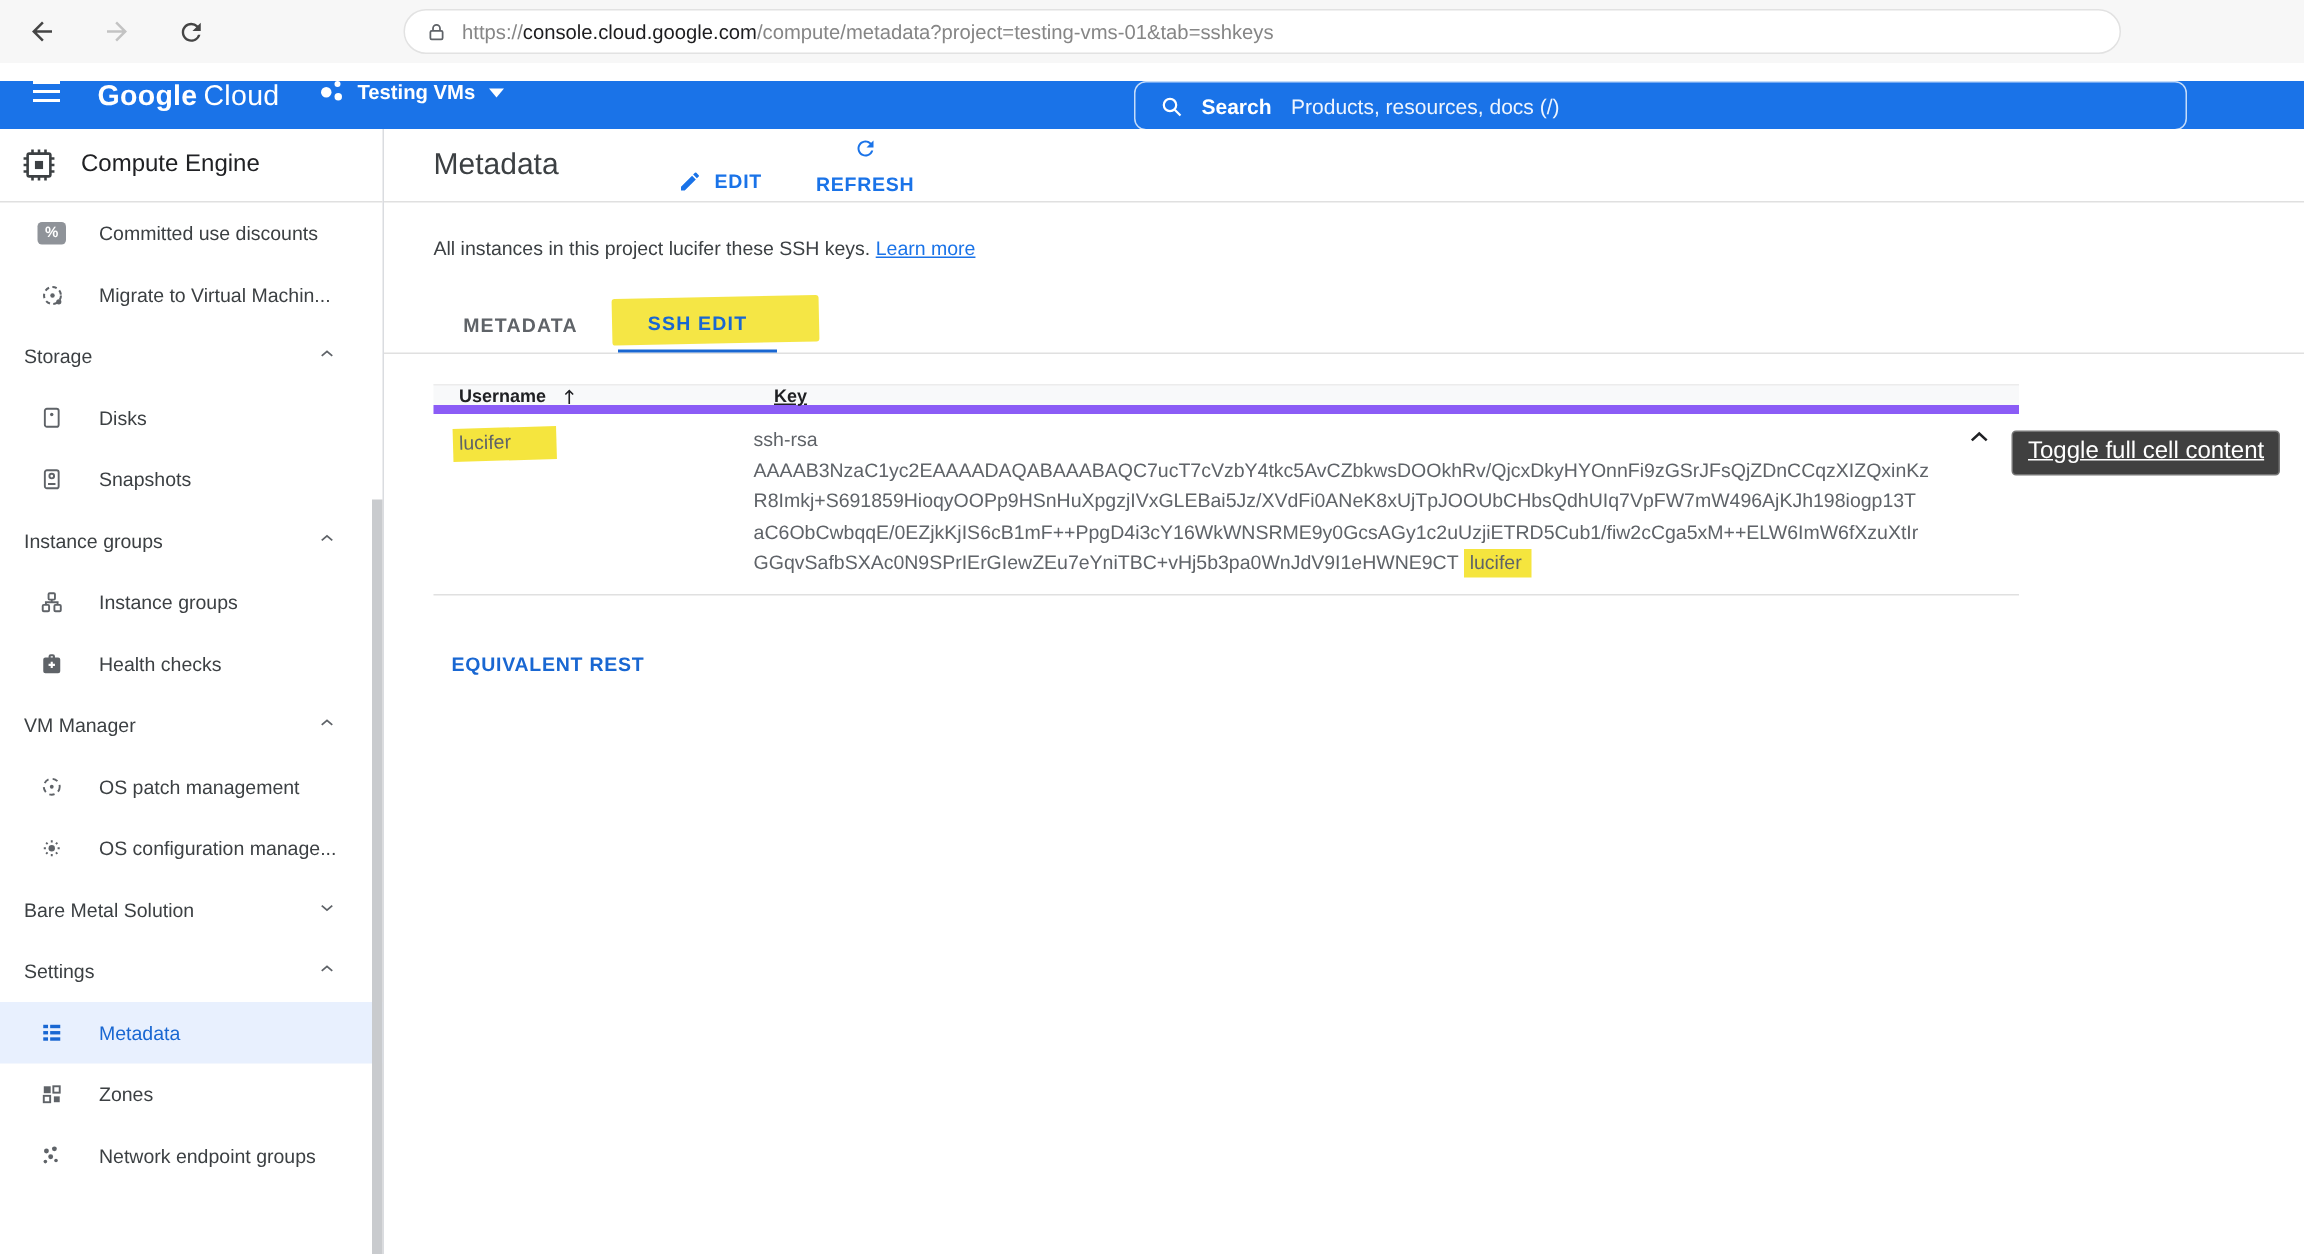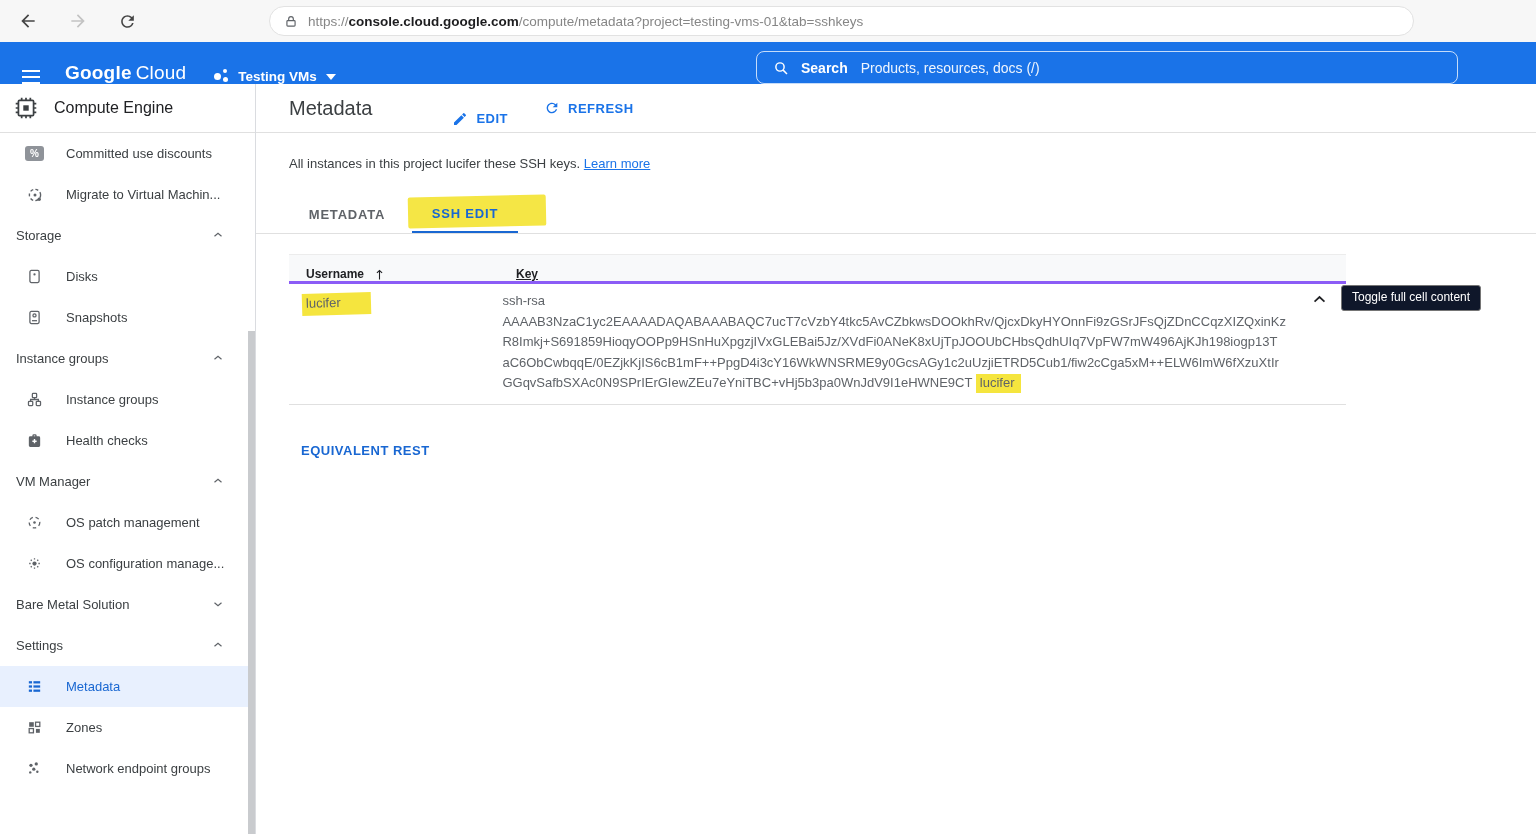--- a/index.html
+++ b/index.html
@@ -7,24 +7,24 @@
     font-family:"Liberation Sans","DejaVu Sans",sans-serif; }
 
   
   .browser-bar { height:42px; background:#f7f7f7; display:flex; align-items:center; }
   .nav-btn { margin-left:30px; display:flex; align-items:center; cursor:pointer; }
   .nav-btn:first-child { margin-left:18px; }
   .url-pill { margin-left:132px; width:1145px; height:30px; background:#fff;
     border:1px solid #e2e2e2; border-radius:15px; display:flex; align-items:center;
     padding:0 14px; }
   .url-text { font-size:13.5px; color:#868686; margin-left:10px; white-space:nowrap; }
-  .url-text .host { color:#1d1d1f; font-weight:700;margin-top:16px; }
-
-  
-  .gcp-header { height:42px; background:#1a73e8; display:flex; align-items:flex-end; color:#fff; }
+  .url-text .host { color:#1d1d1f; font-weight:400;margin-top:16px; }
+
+  
+  .gcp-header { height:32px; background:#1a73e8; display:flex; align-items:flex-start; color:#fff;margin-top:12px; }
   .hamburger { margin-left:22px; display:flex; flex-direction:column; gap:4px; cursor:pointer; }
   .hamburger i { display:block; width:18px; height:2px; background:#fff; }
   .logo { margin-left:25px; font-size:19px; letter-spacing:.2px; cursor:pointer; }
   .logo .g { font-weight:600; }
   .logo .c { font-weight:400; margin-left:4px; }
   .project-switcher { margin-left:28px; display:flex; align-items:center; gap:9px; cursor:pointer; }
   .proj-dots { position:relative; width:15px; height:15px; }
   .proj-dots i { position:absolute; background:#fff; border-radius:50%; }
   .proj-dots .d1 { width:7px; height:7px; left:0; top:4px; }
   .proj-dots .d2 { width:4px; height:4px; left:9px; top:0; }
@@ -56,52 +56,52 @@
     font-size:10px; font-weight:700; display:flex; align-items:center; justify-content:center; }
   .scroll-thumb { position:absolute; right:0; top:247px; bottom:0; width:7px; background:#c9cbce; }
 
   
   .main { flex:1; position:relative; background:#fff; }
   .action-bar { height:49px; border-bottom:1px solid #e0e0e0; display:flex; align-items:center; padding-left:33px; }
   .page-title { font-size:20px; color:#3c4043; }
   .action-btn { display:flex; align-items:center; gap:8px; color:#1a73e8; font-size:13px;
     font-weight:700; letter-spacing:.5px; cursor:pointer; }
   .edit-btn { margin-left:80px;margin-top:21px; }
-  .refresh-btn { margin-left:36px; }
+  .refresh-btn { margin-left:36px;flex-direction:column; }
 
   .desc { margin:23px 0 0 33px; font-size:13px; color:#3c4043; }
   .desc a { color:#1a73e8; text-decoration:underline; cursor:pointer; }
 
   .tabs { margin-top:24px; display:flex; border-bottom:1px solid #e0e0e0; padding-left:46px; }
   .tab { height:38px; display:flex; align-items:center; justify-content:center; font-size:13px;
     font-weight:700; letter-spacing:.8px; color:#5f6368; cursor:pointer; position:relative; }
   .tab-metadata { width:90px; }
   .tab-sshkeys { width:106px; margin-left:20px; }
   .tab.active { color:#1967d2; border-bottom:2px solid #1967d2; }
   .tab .t-lbl { position:relative; z-index:1; }
   .tab-marker { position:absolute; left:-4px; right:-28px; top:1px; height:31px;
     background:#f3e11c; opacity:.82; mix-blend-mode:multiply; transform:rotate(-1.2deg);
     pointer-events:none; border-radius:2px; }
 
   .table { margin:20px 0 0 33px; width:1057px; }
-  .thead { display:flex; align-items:flex-end; height:30px; background:#f8f9fa;
-    border-top:1px solid #ececec; border-bottom:3px solid #8b5cf6; }
+  .thead { display:flex; align-items:flex-start; height:20px; background:#f8f9fa;
+    border-top:1px solid #ececec; border-bottom:6px solid #8b5cf6; }
   .th-user { width:227px; padding-left:17px; display:flex; align-items:center; gap:9px;
     font-size:12px; font-weight:700; color:#202124; cursor:pointer; }
   .th-key { font-size:12px; font-weight:700; color:#202124;text-decoration:underline; }
   .trow { display:flex; border-bottom:1px solid #e0e0e0; padding:7px 0 10px; position:relative; }
   .td-user { width:227px; padding-left:17px; font-size:13px; color:#5f6368; padding-top:2px; }
   .hl-user { display:inline-block; background:rgba(243,225,28,.85); padding:2px 30px 5px 4px;
     margin-left:-4px; transform:rotate(-1.6deg); }
   .td-key { flex:1; font-size:13px; color:#5f6368; line-height:20.6px; padding-right:60px; }
   .hl-comment { background:rgba(243,225,28,.85); padding:1px 7px 3px 4px; }
   .cell-toggle { position:absolute; right:18px; top:7px; cursor:pointer; display:flex; }
-  .tooltip { position:absolute; left:1085px; top:201px; background:#0f172a; color:#fff;
-    font-size:12px; padding:4px 10px 6px; border-radius:3px; white-space:nowrap;
-    border:1px solid #757575; }
+  .tooltip { position:absolute; left:1085px; top:201px; background:#404040; color:#fff;
+    font-size:16px; padding:4px 10px 6px; border-radius:3px; white-space:nowrap;
+    border:1px solid #757575;text-decoration:underline; }
   .equivalent-rest { margin:38px 0 0 45px; display:inline-block; color:#1967d2; font-size:13px;
     font-weight:700; letter-spacing:.5px; cursor:pointer; }
 </style>
 </head>
 <body>
 
 <div class="browser-bar">
   <span class="nav-btn">
     <svg width="20" height="20" viewBox="0 0 24 24" fill="#454545">
         <path d="M20 11H7.83l5.59-5.59L12 4l-8 8 8 8 1.41-1.41L7.83 13H20v-2z"></path>

